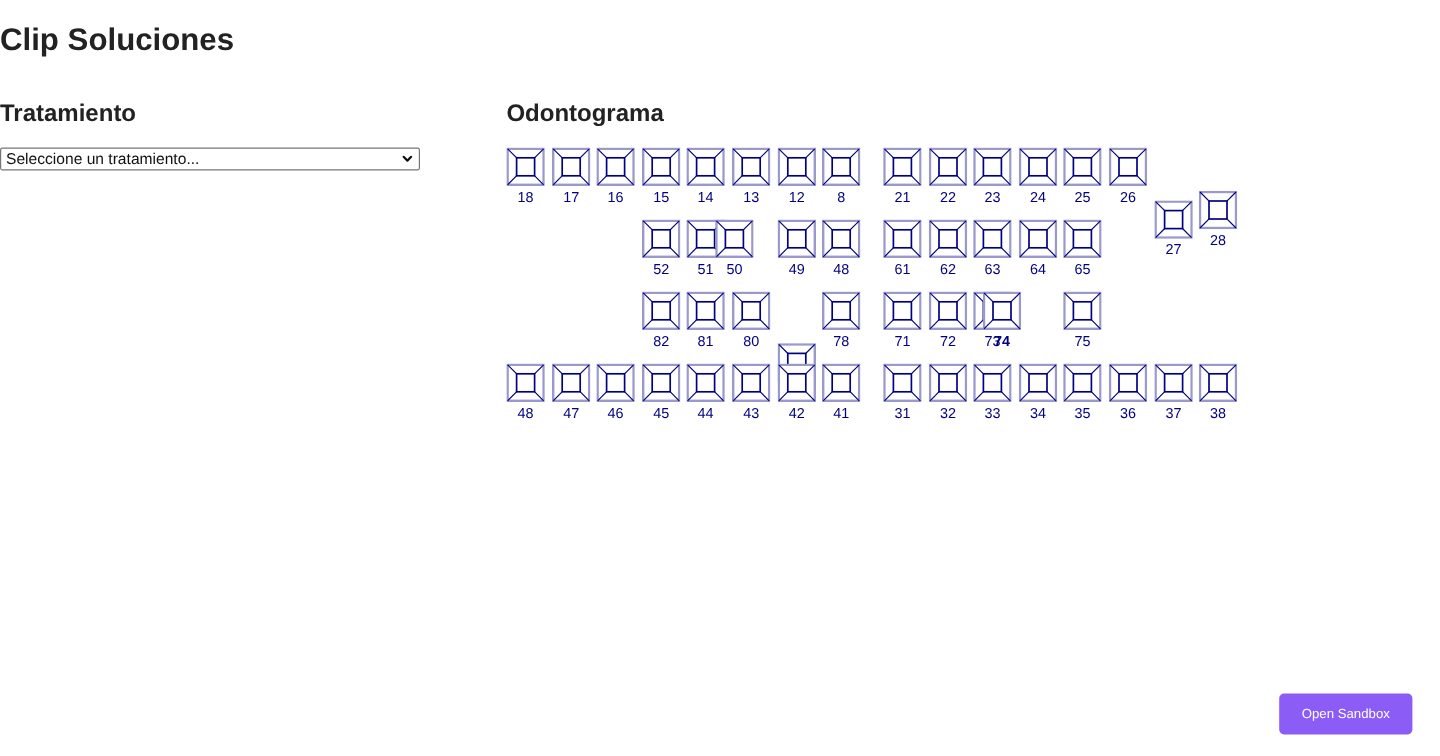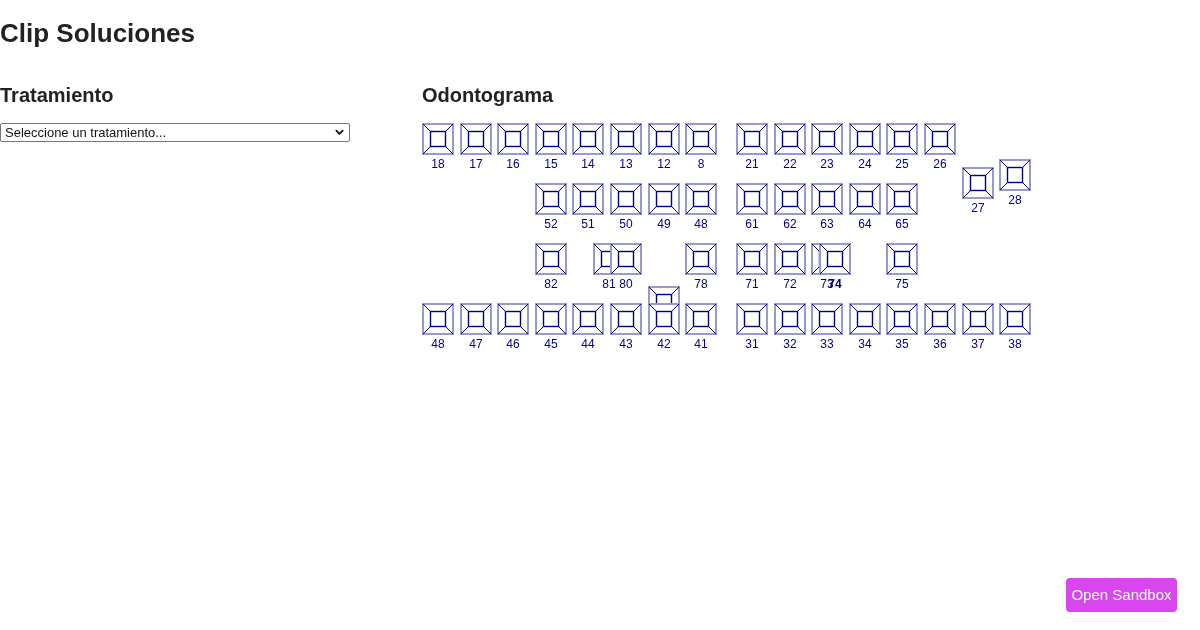--- a/index.html
+++ b/index.html
@@ -86,26 +86,26 @@
       line-height: 14px;
       color: #000080;
     }
 
     .sandbox-btn {
       position: absolute;
       left: 1066px;
       top: 578px;
       width: 111px;
       height: 34px;
-      background: #d946ef;
+      background: #8b5cf6;
       color: #ffffff;
       border: none;
       border-radius: 4px;
       font-family: "Liberation Sans", sans-serif;
-      font-size: 15px;
+      font-size: 11px;
       line-height: 34px;
       text-align: center;
       cursor: pointer;
       padding: 0;
     }
   </style>
 </head>
 <body>
 
 <h1 class="app-title">Clip Soluciones</h1>
@@ -313,21 +313,21 @@
       <svg width="32" height="32" viewBox="0 0 32 32">
         <rect x="1" y="1" width="30" height="30" fill="#ffffff" stroke="#9999cc" stroke-width="2"></rect>
         <line x1="1" y1="1" x2="9" y2="9" stroke="#000080" stroke-width="1"></line>
         <line x1="31" y1="1" x2="23" y2="9" stroke="#000080" stroke-width="1"></line>
         <line x1="1" y1="31" x2="9" y2="23" stroke="#000080" stroke-width="1"></line>
         <line x1="31" y1="31" x2="23" y2="23" stroke="#000080" stroke-width="1"></line>
         <rect x="8.5" y="8.5" width="15" height="15" fill="#ffffff" stroke="#000080" stroke-width="1.4"></rect>
       </svg>
       <span class="num">51</span>
     </div>
-    <div class="tooth" style="left: 610px; top: 183px;">
+    <div class="tooth" style="left: 596px; top: 183px;">
       <svg width="32" height="32" viewBox="0 0 32 32">
         <rect x="1" y="1" width="30" height="30" fill="#ffffff" stroke="#9999cc" stroke-width="2"></rect>
         <line x1="1" y1="1" x2="9" y2="9" stroke="#000080" stroke-width="1"></line>
         <line x1="31" y1="1" x2="23" y2="9" stroke="#000080" stroke-width="1"></line>
         <line x1="1" y1="31" x2="9" y2="23" stroke="#000080" stroke-width="1"></line>
         <line x1="31" y1="31" x2="23" y2="23" stroke="#000080" stroke-width="1"></line>
         <rect x="8.5" y="8.5" width="15" height="15" fill="#ffffff" stroke="#000080" stroke-width="1.4"></rect>
       </svg>
       <span class="num">50</span>
     </div>
@@ -412,21 +412,21 @@
       <svg width="32" height="32" viewBox="0 0 32 32">
         <rect x="1" y="1" width="30" height="30" fill="#ffffff" stroke="#9999cc" stroke-width="2"></rect>
         <line x1="1" y1="1" x2="9" y2="9" stroke="#000080" stroke-width="1"></line>
         <line x1="31" y1="1" x2="23" y2="9" stroke="#000080" stroke-width="1"></line>
         <line x1="1" y1="31" x2="9" y2="23" stroke="#000080" stroke-width="1"></line>
         <line x1="31" y1="31" x2="23" y2="23" stroke="#000080" stroke-width="1"></line>
         <rect x="8.5" y="8.5" width="15" height="15" fill="#ffffff" stroke="#000080" stroke-width="1.4"></rect>
       </svg>
       <span class="num">82</span>
     </div>
-    <div class="tooth" style="left: 593px; top: 243px;">
+    <div class="tooth" style="left: 572px; top: 243px;">
       <svg width="32" height="32" viewBox="0 0 32 32">
         <rect x="1" y="1" width="30" height="30" fill="#ffffff" stroke="#9999cc" stroke-width="2"></rect>
         <line x1="1" y1="1" x2="9" y2="9" stroke="#000080" stroke-width="1"></line>
         <line x1="31" y1="1" x2="23" y2="9" stroke="#000080" stroke-width="1"></line>
         <line x1="1" y1="31" x2="9" y2="23" stroke="#000080" stroke-width="1"></line>
         <line x1="31" y1="31" x2="23" y2="23" stroke="#000080" stroke-width="1"></line>
         <rect x="8.5" y="8.5" width="15" height="15" fill="#ffffff" stroke="#000080" stroke-width="1.4"></rect>
       </svg>
       <span class="num">81</span>
     </div>

